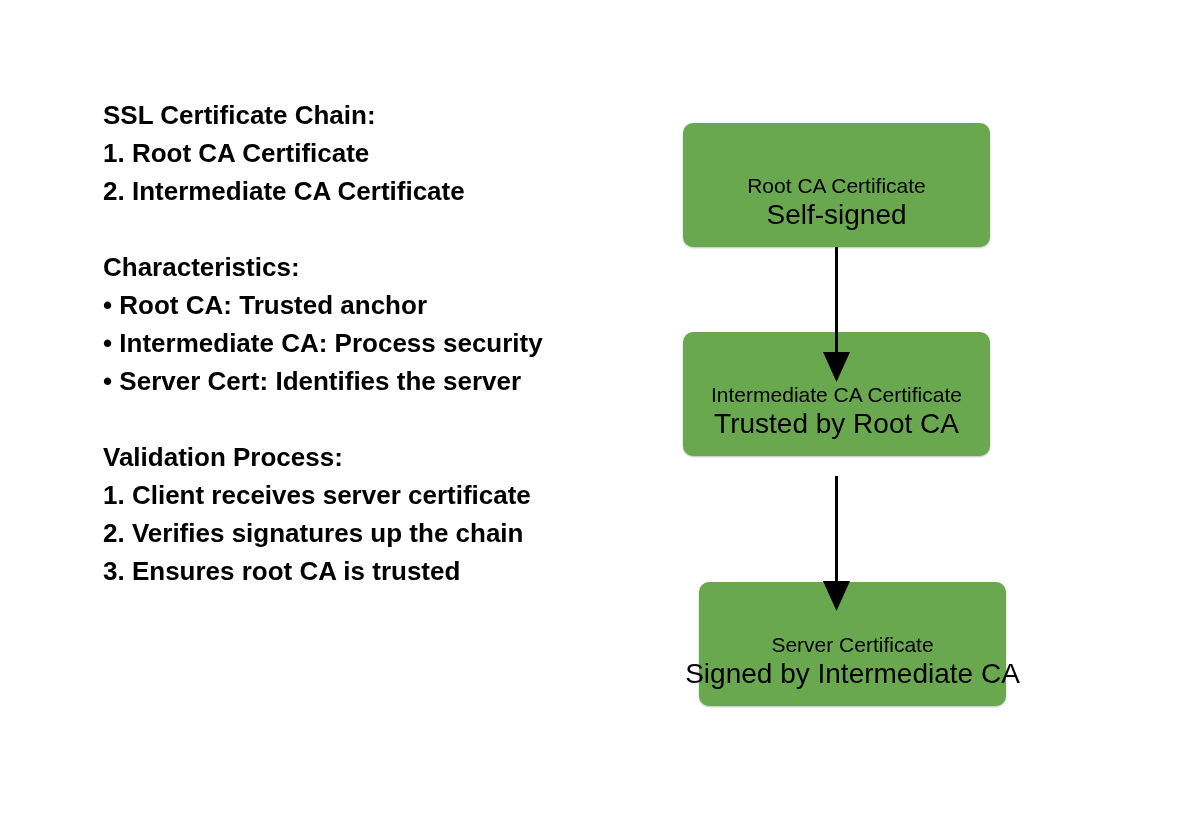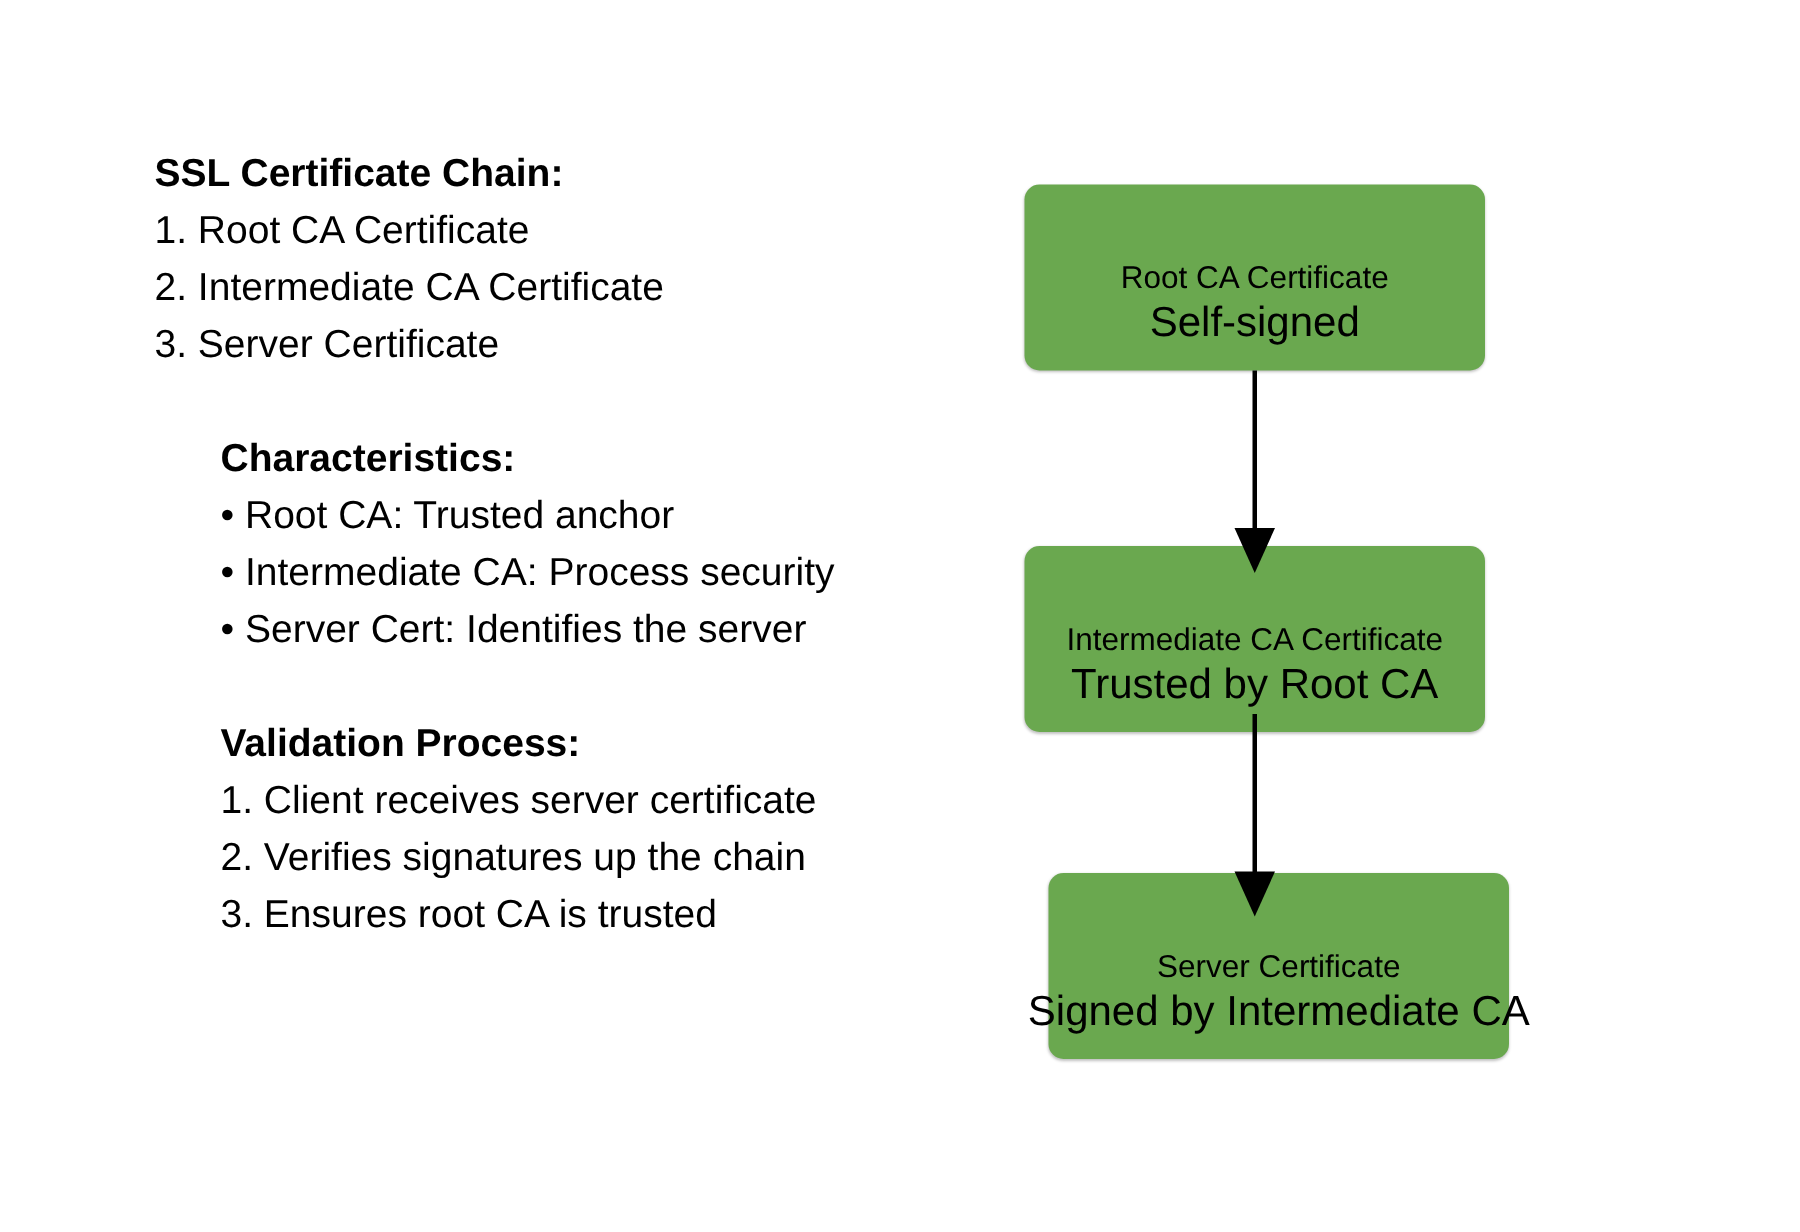--- a/index.html
+++ b/index.html
@@ -18,31 +18,31 @@
   }
 
   
   .notes {
     position: absolute;
     left: 103px;
     top: 96px;
     width: 480px;
   }
   .notes-section { margin: 0; }
-  .notes-section + .notes-section { margin-top: 38px; margin-left: 44px; }
+  .notes-section + .notes-section { margin-top: 38px; }
   .notes-heading {
     font-size: 26px;
     line-height: 38px;
     font-weight: bold;
     white-space: nowrap;
   }
   .notes-line {
     font-size: 26px;
     line-height: 38px;
-    font-weight: normal;
+    font-weight: bold;
     white-space: nowrap;
   }
 
   
   .flow-node {
     position: absolute;
     left: 683px;
     width: 307px;
     height: 124px;
     background: var(--box-color, #6aa84f);
@@ -50,21 +50,21 @@
     box-shadow: 0 1px 2px rgba(0,0,0,0.25);
     display: flex;
     flex-direction: column;
     align-items: center;
     justify-content: center;
     padding-top: 30px;
     box-sizing: border-box;
     text-align: right;
   }
   .flow-node.node-0 { top: 123px; }
-  .flow-node.node-1 { top: 364px; }
+  .flow-node.node-1 { top: 332px; }
   .flow-node.node-2 { top: 582px; margin-left: 16px; }
   .node-title {
     font-size: 21px;
     line-height: 29px;
     white-space: nowrap;
   }
   .node-subtitle {
     font-size: 28px;
     line-height: 30px;
     white-space: nowrap;
@@ -84,21 +84,20 @@
 <body>
 
 <div class="canvas">
 
   <div class="notes">
 
     <div class="notes-section">
       <div class="notes-heading">SSL Certificate Chain:</div>
       <div class="notes-line">1. Root CA Certificate</div>
       <div class="notes-line">2. Intermediate CA Certificate</div>
-      <div class="notes-line">3. Server Certificate</div>
     </div>
 
     <div class="notes-section">
       <div class="notes-heading">Characteristics:</div>
       <div class="notes-line">• Root CA: Trusted anchor</div>
       <div class="notes-line">• Intermediate CA: Process security</div>
       <div class="notes-line">• Server Cert: Identifies the server</div>
     </div>
 
     <div class="notes-section">

